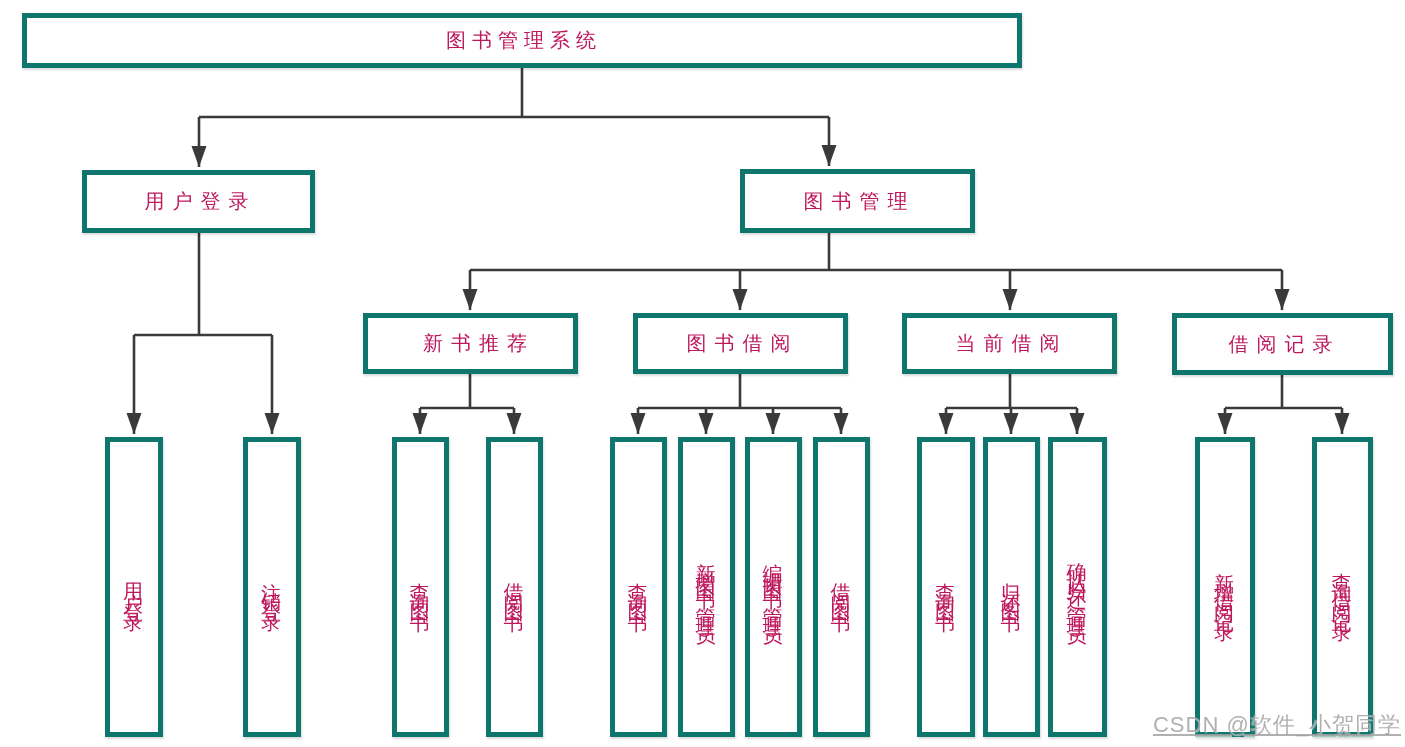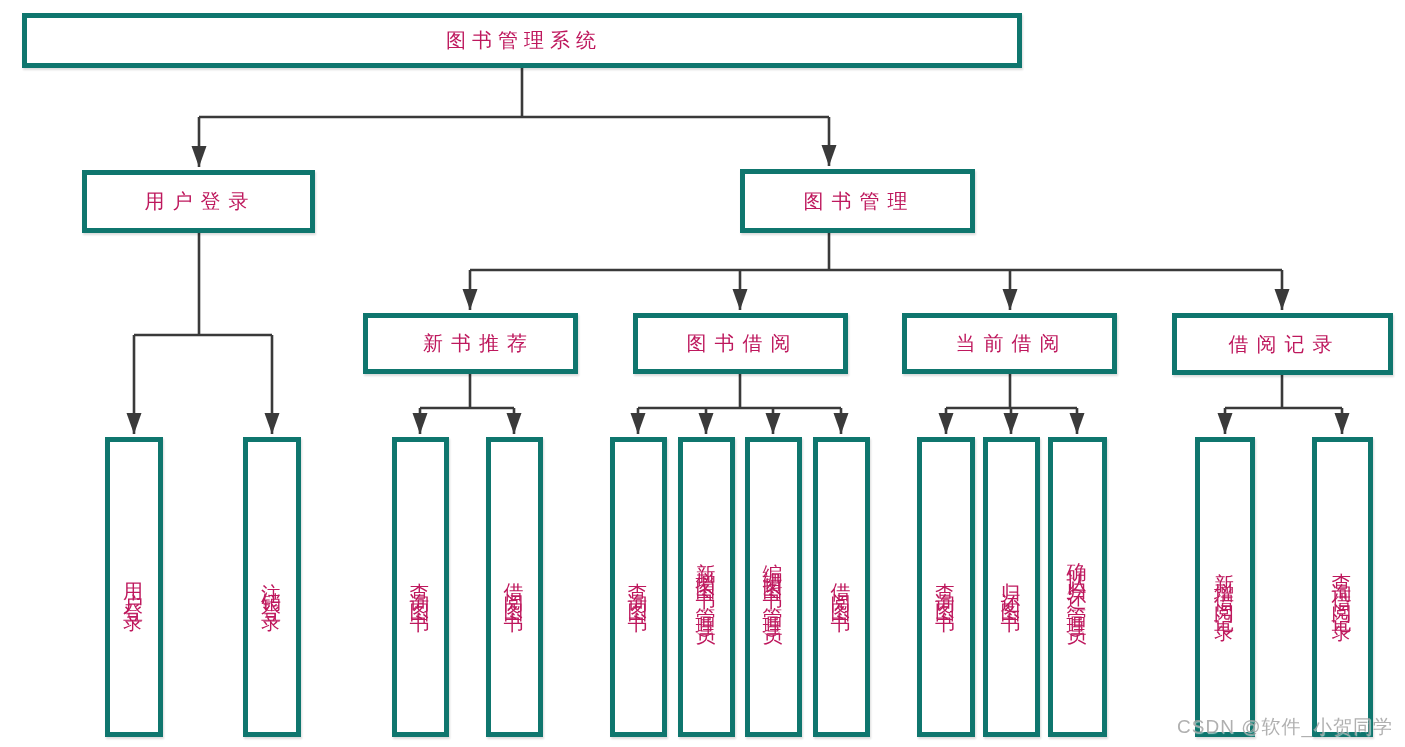--- a/index.html
+++ b/index.html
@@ -34,23 +34,24 @@
   .n-l5  { left:610px; }
   .n-l6  { left:678px; letter-spacing:9px; }
   .n-l7  { left:745px; letter-spacing:9px; }
   .n-l8  { left:813px; }
   .n-l9  { left:917px;  width:58px; }
   .n-l10 { left:983px; }
   .n-l11 { left:1048px; width:59px; letter-spacing:9px; }
   .n-l12 { left:1195px; width:60px; }
   .n-l13 { left:1312px; width:61px; }
   .watermark {
-    position:absolute; right:12px; bottom:7px; z-index:5;
-    font-size:19px; color:rgba(162,162,162,0.85); letter-spacing:1px;
+    position:absolute; right:4px; bottom:7px; z-index:5;
+    font-size:22px; color:rgba(162,162,162,0.85); letter-spacing:1px;
     text-shadow:1px 1px 1px rgba(255,255,255,0.6);
+    text-decoration:underline;
   }
 </style>
 </head>
 <body>
 
 <div class="canvas">
 
   <svg class="wires" width="1405" height="747" viewBox="0 0 1405 747">
     <defs>
       <marker id="ah" viewBox="0 -8 22 16" refX="21" refY="0" markerWidth="22" markerHeight="16" orient="auto" markerUnits="userSpaceOnUse">

